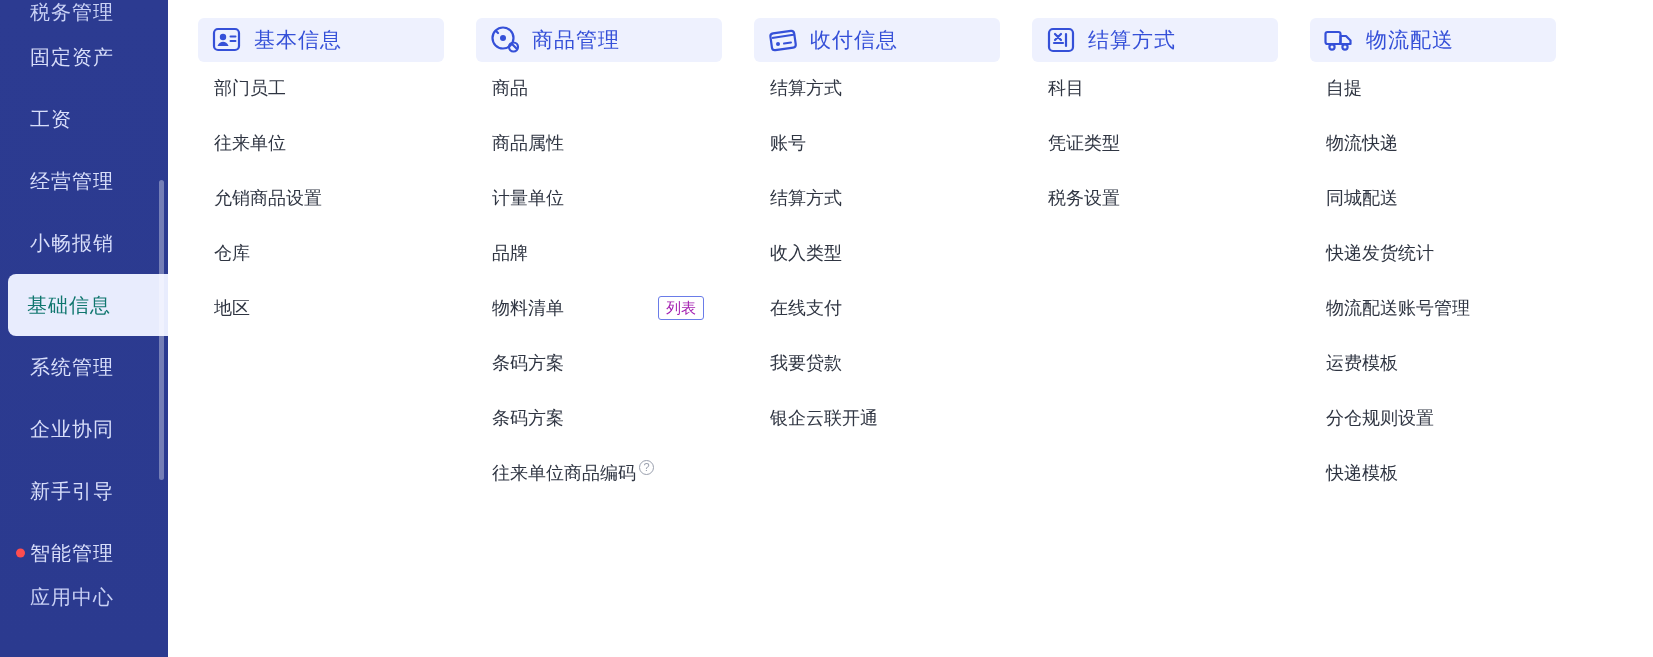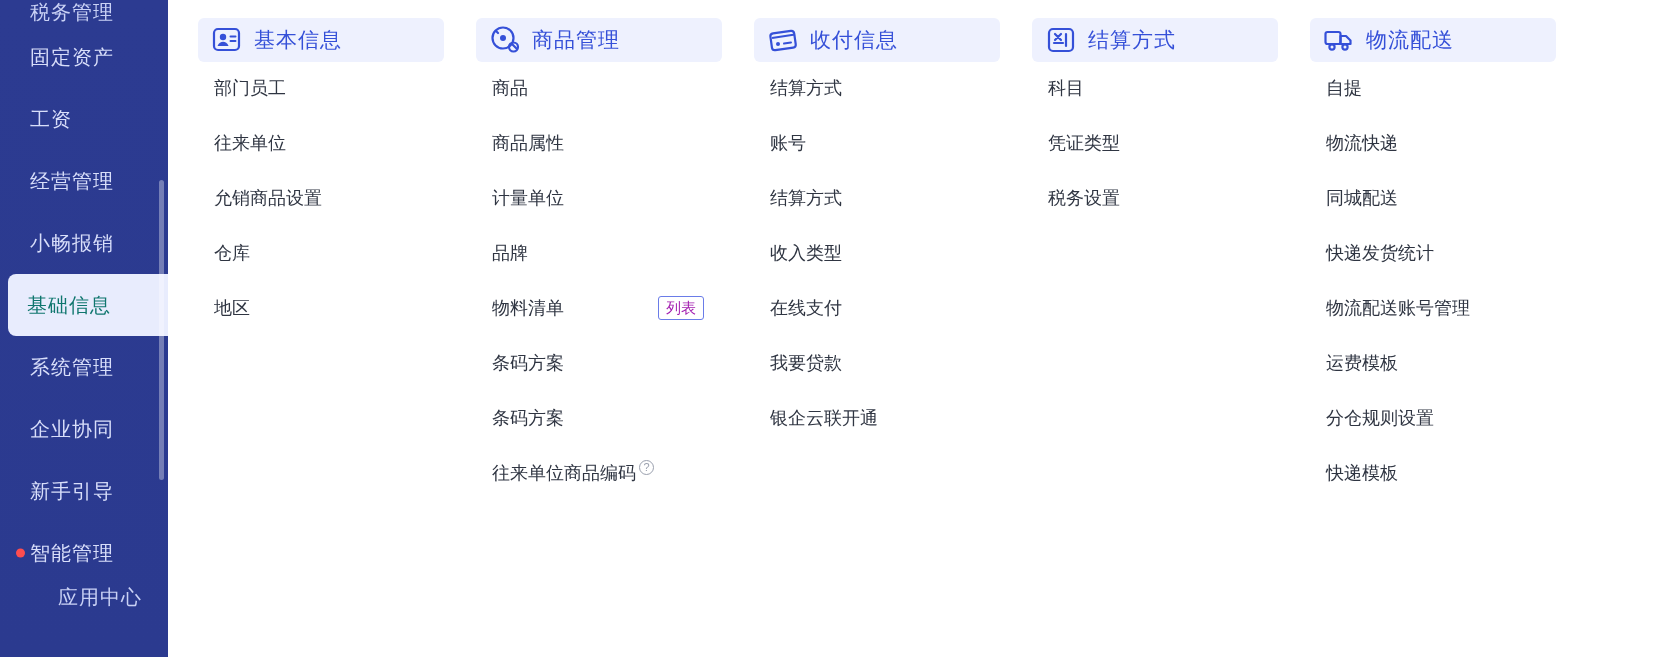--- a/index.html
+++ b/index.html
@@ -53,21 +53,20 @@
     height: 26px;
     align-items: flex-end;
     overflow: hidden;
     color: #c9d1f5;
   }
   .side-item.partial-bottom {
     height: 34px;
     align-items: flex-start;
     overflow: hidden;
     color: #c9d1f5;
-    margin-left: 28px;
   }
   .dot-marker {
     width: 9px;
     height: 9px;
     border-radius: 50%;
     background: #ff4d4f;
     position: absolute;
     left: 16px;
     top: 50%;
     transform: translateY(-50%);

